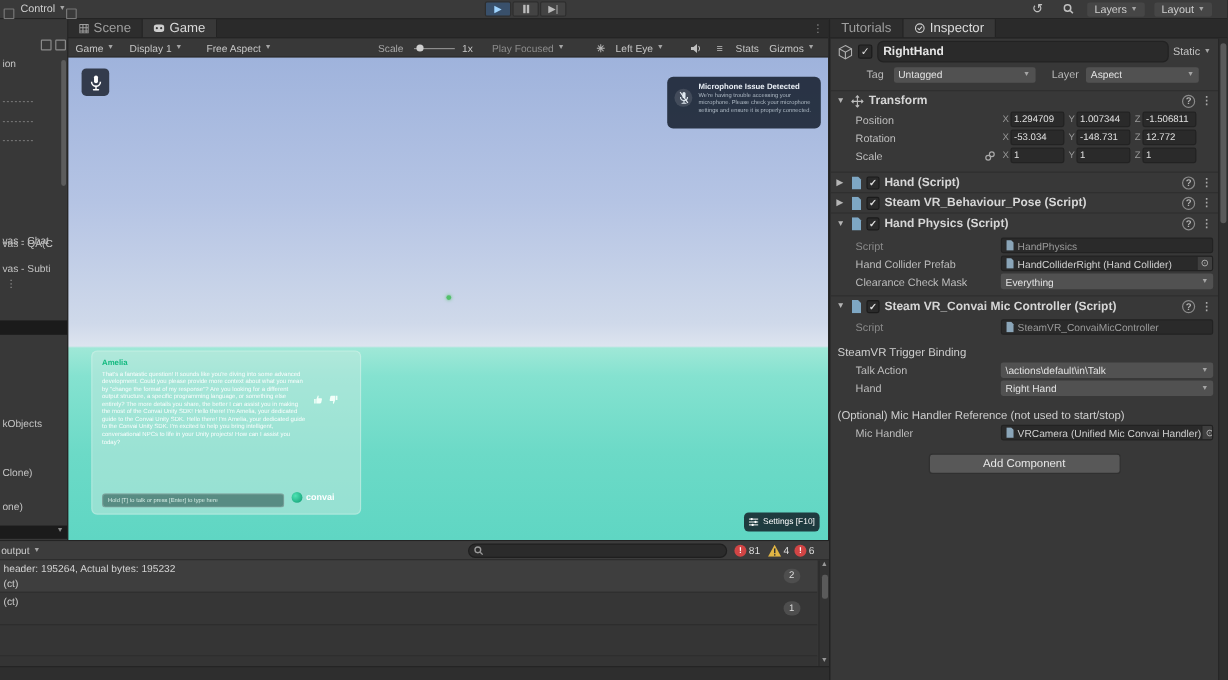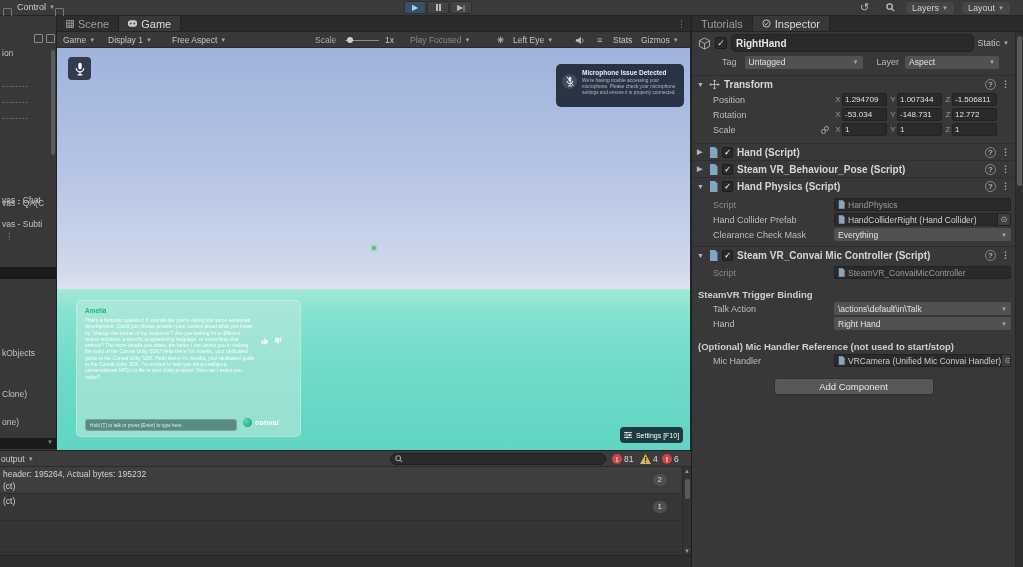--- a/index.html
+++ b/index.html
@@ -32,21 +32,21 @@
   .viewport { position:absolute; top:32px; left:0; width:633px; height:402px;
     background:linear-gradient(180deg,#9fb3dc 0%,#b5c4e4 30%,#cfd9ea 55%,#dde4ef 59.8%,#9fe8d7 60.2%,#85e2d0 66%,#6cdac7 82%,#5fd6c3 100%); }
 
   .micbtn { position:absolute; left:11px; top:9px; width:23px; height:23px; background:rgba(35,42,56,.88); border-radius:4px; color:#fff; display:flex; align-items:center; justify-content:center; }
 
   .notif { position:absolute; left:499px; top:16px; width:128px; height:43px; background:rgba(24,33,48,.88); border-radius:5px; padding:5px 6px 4px 26px; color:#e8eef4; }
   .notif-title { font-size:6.5px; font-weight:bold; line-height:8px; }
   .notif-body { font-size:4.8px; line-height:6px; color:#aeb9c4; margin-top:1px; }
   .notif-icon { position:absolute; left:6px; top:10px; width:15px; height:15px; border-radius:50%; background:rgba(255,255,255,.12); display:flex; align-items:center; justify-content:center; color:#dfe8f0; }
 
-  .chat { position:absolute; left:19px; top:252px; width:225px; height:137px; background:rgba(193,233,222,.55); border:1px solid rgba(255,255,255,.25); border-radius:5px; }
+  .chat { position:absolute; left:19px; top:244px; width:225px; height:137px; background:rgba(193,233,222,.55); border:1px solid rgba(255,255,255,.25); border-radius:5px; }
   .chat-speaker { position:absolute; left:8px; top:6px; font-size:6.5px; font-weight:bold; color:#12b97f; }
   .chat-msg { position:absolute; left:8px; top:16px; width:170px; font-size:5px; line-height:6.3px; color:rgba(255,255,255,.95); }
   .thumbs { position:absolute; left:184px; top:36px; display:flex; gap:5px; color:#f2fff9; }
   .chat-input { position:absolute; left:8px; top:118px; width:152px; height:12px; background:rgba(26,56,51,.5); border:1px solid rgba(255,255,255,.2); border-radius:3px; font-size:4.8px; color:#e4f5ef; padding:0 4px; font-family:"Liberation Sans",sans-serif; }
   .chat-input::placeholder { color:#d5ece4; }
   .convai-logo { position:absolute; left:166px; top:117px; display:flex; align-items:center; gap:3px; }
   .convai-circle { width:9px; height:9px; border-radius:50%; background:radial-gradient(circle at 35% 35%, #4fe3b4, #0d9a71); }
   .convai-text { font-size:7.5px; font-weight:bold; color:#fff; }
 
   .settingsbtn { position:absolute; left:563px; top:379px; width:63px; height:16px; background:rgba(16,24,34,.82); border-radius:4px; display:flex; align-items:center; justify-content:center; gap:4px; color:#fff; font-size:7px; }
@@ -79,21 +79,21 @@
   .hdr-right { margin-left:auto; display:flex; align-items:center; }
   .irow { height:15px; display:flex; align-items:center; padding-left:21px; }
   .ilabel { width:121px; font-size:9px; color:#bdbdbd; white-space:nowrap; overflow:hidden; flex-shrink:0; }
   .ilabel.dim { color:#8a8a8a; }
   .ifield { flex:1; margin-right:4px; }
   .axis-label { font-size:8px; color:#9a9a9a; width:8px; text-align:center; flex-shrink:0; }
   .numfield { width:45px; height:13px; background:#2a2a2a; border:1px solid #222; border-radius:2px; font-size:8px; color:#e0e0e0; display:flex; align-items:center; padding:0 2px; overflow:hidden; white-space:nowrap; margin-right:2px; }
   .objfield { height:13px; background:#2a2a2a; border:1px solid #222; border-radius:2px; display:flex; align-items:center; font-size:8.5px; color:#cfcfcf; padding-left:3px; overflow:hidden; white-space:nowrap; }
   .objfield .picker { margin-left:auto; width:13px; height:100%; background:#3f3f3f; border-left:1px solid #222; color:#bbb; font-size:8px; display:flex; align-items:center; justify-content:center; flex-shrink:0; }
   .scriptval { color:#9a9a9a; }
-  .section-label { height:13px; display:flex; align-items:center; padding-left:6px; font-size:9.5px; font-weight:bold; color:#cfcfcf; white-space:nowrap; }
+  .section-label { height:13px; display:flex; align-items:center; padding-left:6px; font-size:9.5px; font-weight:normal; color:#cfcfcf; white-space:nowrap; }
   .addcomp { margin:10px auto 0; width:160px; height:17px; background:#585858; border:1px solid #303030; border-radius:3px; display:flex; align-items:center; justify-content:center; font-size:9.5px; color:#e8e8e8; }
   .iscroll { position:absolute; right:0; top:16px; width:8px; bottom:0; background:#2f2f2f; border-left:1px solid #262626; }
   .ithumb { position:absolute; left:1px; top:4px; width:5px; height:150px; background:#5a5a5a; border-radius:3px; }
 
   svg { display:block; }
 </style>
 </head>
 <body>
 
 <div class="menubar">

